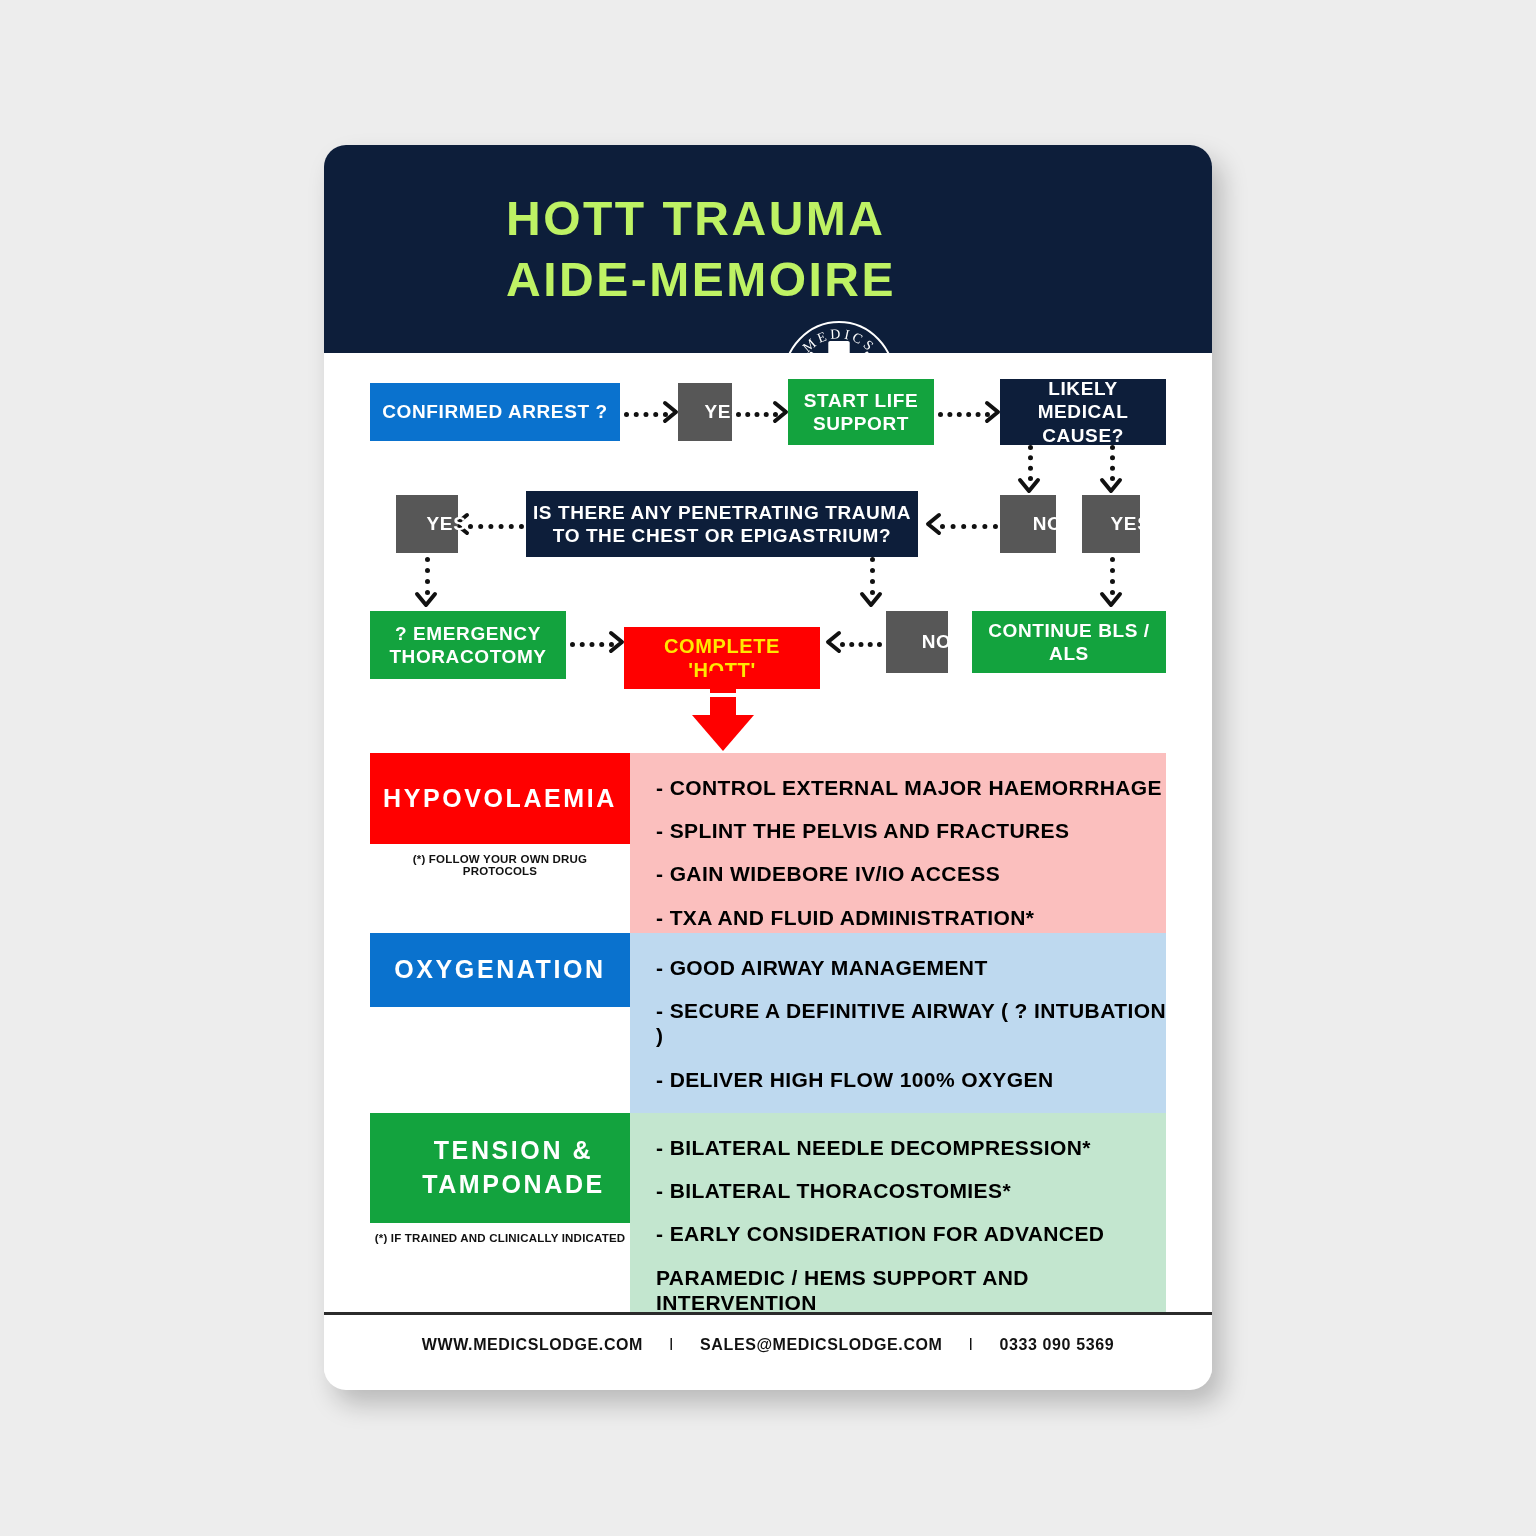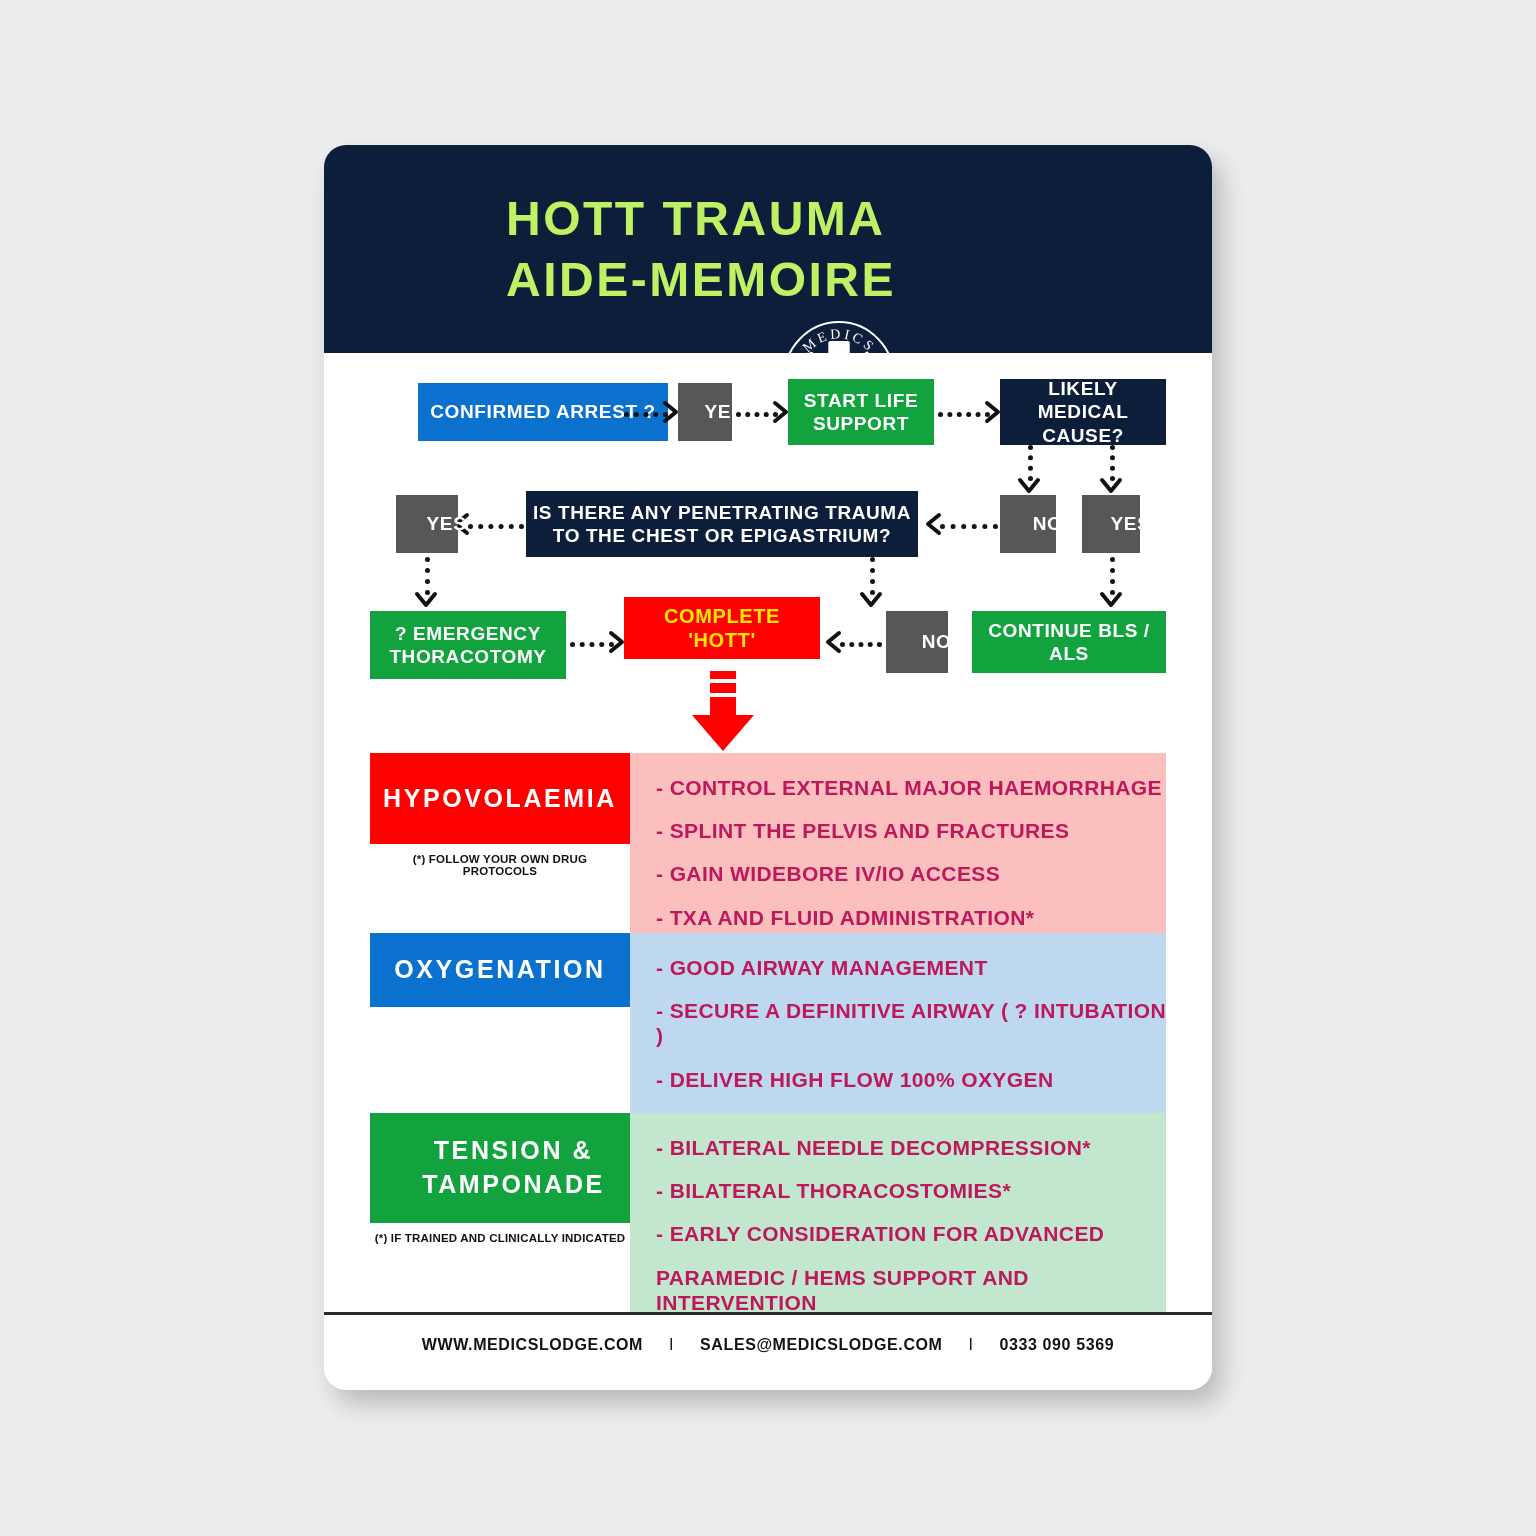--- a/index.html
+++ b/index.html
@@ -138,21 +138,21 @@
   .sec-body {
     flex: 1;
     padding: 22px 0 22px 26px;
     display: flex;
     flex-direction: column;
     justify-content: flex-start;
   }
   .sec-item {
     font-size: 21px;
     font-weight: bold;
-    color: #be185d;
+    color: #000000;
     letter-spacing: 0.4px;
     line-height: 1.2;
     margin-bottom: 18px;
   }
   .sec-item:last-child { margin-bottom: 0; }
 
   .chip-red   { background: #ff0000; }
   .chip-blue  { background: #0a72ce; }
   .chip-green { background: #13a33e; padding-left: 27px; }
   .body-red   { background: #fbbfbe; }
@@ -217,21 +217,21 @@
       </svg>
 
       <div class="title-block">
         <div class="title-line">HOTT TRAUMA</div>
         <div class="title-line">AIDE-MEMOIRE</div>
       </div>
     </div>
 
     <div class="flow">
 
-      <div class="node n-blue" style="left:46px; top:30px; width:250px; height:58px; font-size:19px;margin-left:48px;">CONFIRMED ARREST ?</div>
+      <div class="node n-blue" style="left:46px; top:30px; width:250px; height:58px; font-size:19px;">CONFIRMED ARREST ?</div>
 
       <div class="hdots" style="left:300px; top:59px; width:44px;"></div>
       <svg class="arrowhead" style="left:338px; top:47px;" width="18" height="24" viewBox="0 0 18 24">
         <path d="M3 3 L14 12 L3 21" fill="none" stroke="#111" stroke-width="4" stroke-linecap="round" stroke-linejoin="round"></path>
       </svg>
 
       <div class="node n-grey" style="left:354px; top:30px; width:54px; height:58px; font-size:19px;">YES</div>
 
       <div class="hdots" style="left:412px; top:59px; width:42px;"></div>
       <svg class="arrowhead" style="left:448px; top:47px;" width="18" height="24" viewBox="0 0 18 24">
@@ -293,21 +293,21 @@
       </svg>
 
       <div class="node n-green" style="left:46px; top:258px; width:196px; height:68px; font-size:19px; white-space:pre-line;">? EMERGENCY
 THORACOTOMY</div>
 
       <div class="hdots" style="left:246px; top:289px; width:44px;"></div>
       <svg class="arrowhead" style="left:284px; top:277px;" width="18" height="24" viewBox="0 0 18 24">
         <path d="M3 3 L14 12 L3 21" fill="none" stroke="#111" stroke-width="4" stroke-linecap="round" stroke-linejoin="round"></path>
       </svg>
 
-      <div class="node n-red" style="left:300px; top:244px; width:196px; height:62px; font-size:20px;">COMPLETE 'HOTT'</div>
+      <div class="node n-red" style="left:300px; top:274px; width:196px; height:62px; font-size:20px;">COMPLETE 'HOTT'</div>
 
       <div class="hdots" style="left:516px; top:289px; width:42px;"></div>
       <svg class="arrowhead" style="left:500px; top:277px;" width="18" height="24" viewBox="0 0 18 24">
         <path d="M15 3 L4 12 L15 21" fill="none" stroke="#111" stroke-width="4" stroke-linecap="round" stroke-linejoin="round"></path>
       </svg>
 
       <div class="node n-grey" style="left:562px; top:258px; width:62px; height:62px; font-size:19px;">NO</div>
 
       <div class="node n-green" style="left:648px; top:258px; width:194px; height:62px; font-size:19px;">CONTINUE BLS / ALS</div>
 

